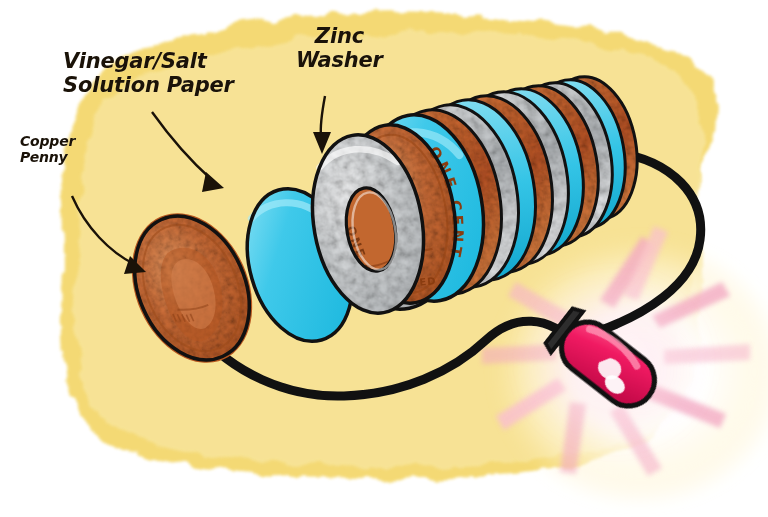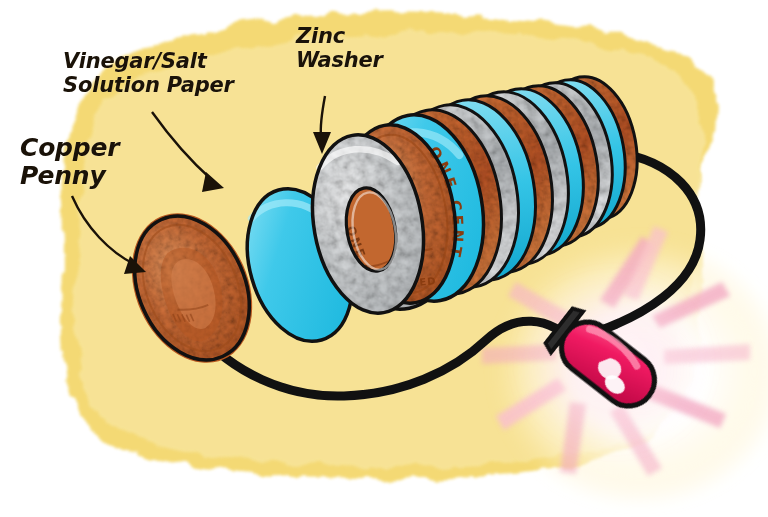--- a/index.html
+++ b/index.html
@@ -13,22 +13,22 @@
     position:absolute;
     font-family:"DejaVu Sans", sans-serif;
     font-weight:700;font-style:italic;
     color:#1a1208;
     line-height:1.12;
     white-space:pre;
     letter-spacing:-0.2px;
     text-shadow:0 0 1px rgba(255,255,255,.35);
   }
   #label-vinegar{left:63px;top:50px;font-size:21px;}
-  #label-zinc{left:296px;top:25px;font-size:21px;text-align:left;}
-  #label-copper{left:20px;top:134px;font-size:25px;font-style:italic;}
+  #label-zinc{left:296px;top:25px;font-size:21px;text-align:center;}
+  #label-copper{left:20px;top:134px;font-size:14px;font-style:italic;}
   #copyright{
     left:138px;top:419px;font-size:15px;font-weight:600;font-style:italic;
     letter-spacing:.2px;color:#16100a;
   }
 </style>
 </head>
 <body>
 
 <div id="stage">
 

